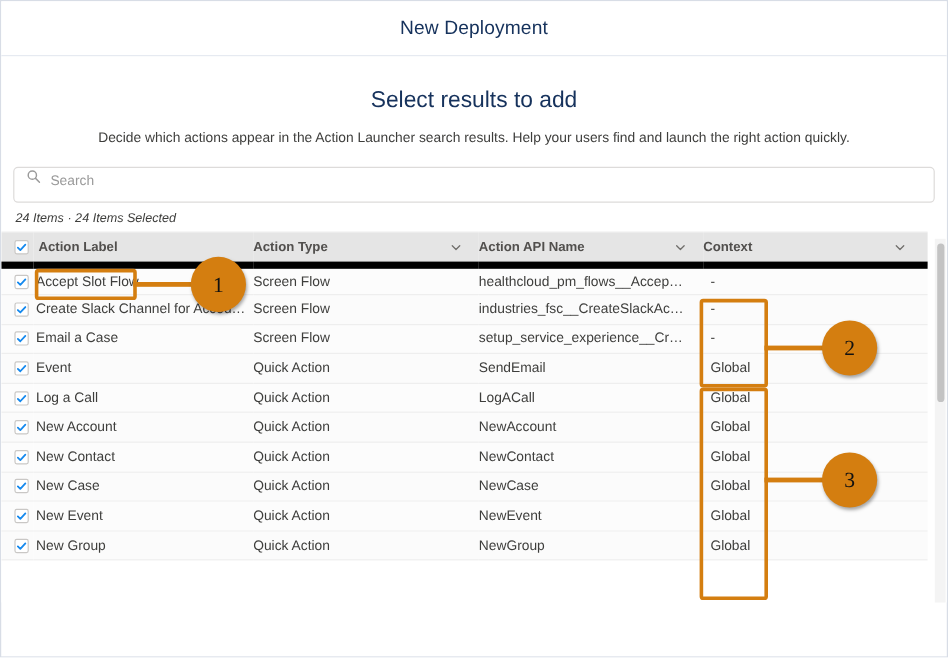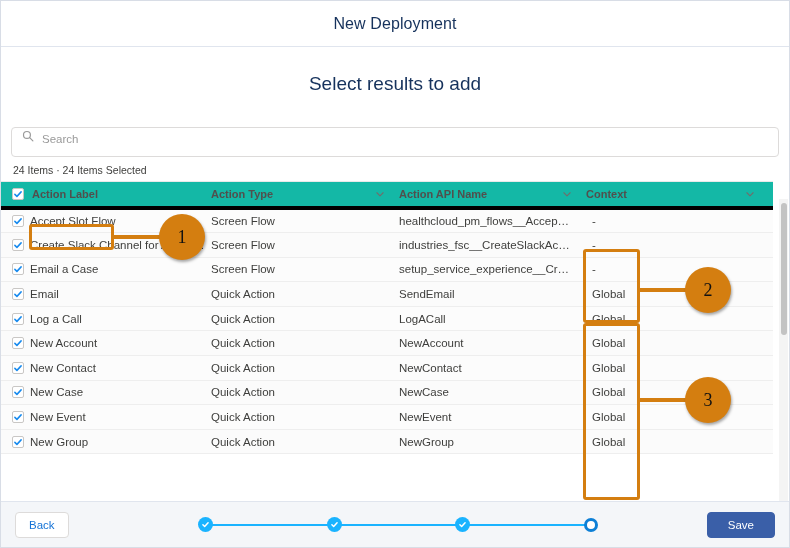--- a/index.html
+++ b/index.html
@@ -96,42 +96,43 @@
     padding: 0;
     height: 22px;
   }
   .search-input::placeholder { color: #9a9a9a; }
 
   
   .meta-line {
     font-size: 10.5px;
     color: #3e3e3c;
     padding: 7px 0 5px 12px;
+    font-style: italic;
   }
 
   
   .table-scroll {
     position: relative;
   }
   table.grid {
     border-collapse: collapse;
     width: 772px;
     table-layout: fixed;
     font-size: 11.5px;
   }
   table.grid th, table.grid td {
     text-align: left;
     padding: 0;
     vertical-align: middle;
   }
   thead th {
     height: 24px;
-    background: #14b8a6;
+    background: #e5e5e5;
     border-top: 1px solid #e9e9e9;
-    border-bottom: 4px solid #000000;
+    border-bottom: 6px solid #000000;
     font-size: 11px;
     font-weight: bold;
     color: #514f4d;
   }
   .col-check { width: 27px; }
   .col-label { width: 183px; }
   .col-type  { width: 188px; }
   .col-api   { width: 187px; }
   .col-ctx   { width: 187px; }
 
@@ -305,20 +306,21 @@
 <div id="app">
 
   <div class="modal-header">
     <div class="modal-title">New Deployment</div>
   </div>
 
   <div class="modal-body">
 
     <div class="intro">
       <h1 class="intro-title">Select results to add</h1>
+      <p class="intro-sub">Decide which actions appear in the Action Launcher search results. Help your users find and launch the right action quickly.</p>
     </div>
 
     <div class="search-wrap">
       <div class="search-box">
         <span class="search-icon">
           <svg viewBox="0 0 16 16" fill="none" stroke="currentColor" stroke-width="1.6">
             <circle cx="6.6" cy="6.6" r="4.6"></circle>
             <line x1="10.2" y1="10.2" x2="14.5" y2="14.5" stroke-linecap="round"></line>
           </svg>
         </span>
@@ -449,21 +451,21 @@
             </tr>
             <tr>
               <td>
                 <div class="cbx">
                   <svg viewBox="0 0 16 16" fill="none" stroke="currentColor" stroke-width="2.4" stroke-linecap="round" stroke-linejoin="round">
                     <polyline points="3,8.6 6.3,11.8 13,4.6"></polyline>
                   </svg>
                 </div>
               </td>
               <td>
-                <div class="cell-pad">Email</div>
+                <div class="cell-pad">Event</div>
               </td>
               <td>
                 <div>Quick Action</div>
               </td>
               <td>
                 <div>SendEmail</div>
               </td>
               <td>
                 <div style="padding-left:6px;">Global</div>
               </td>
@@ -595,47 +597,20 @@
               </td>
             </tr>
           </tbody>
       </table>
     </div>
 
     <div class="vscroll-track"></div>
     <div class="vscroll-thumb"></div>
   </div>
 
-  <div class="modal-footer">
-    <button class="btn btn-back">Back</button>
-
-    <div class="progress">
-      <div class="prog-line"></div>
-      <div class="prog-steps" id="prog-steps">
-          <div class="step">
-            <svg viewBox="0 0 16 16" fill="none" stroke="currentColor" stroke-width="2.6" stroke-linecap="round" stroke-linejoin="round">
-              <polyline points="3.4,8.6 6.5,11.6 12.6,4.9"></polyline>
-            </svg>
-          </div>
-          <div class="step">
-            <svg viewBox="0 0 16 16" fill="none" stroke="currentColor" stroke-width="2.6" stroke-linecap="round" stroke-linejoin="round">
-              <polyline points="3.4,8.6 6.5,11.6 12.6,4.9"></polyline>
-            </svg>
-          </div>
-          <div class="step">
-            <svg viewBox="0 0 16 16" fill="none" stroke="currentColor" stroke-width="2.6" stroke-linecap="round" stroke-linejoin="round">
-              <polyline points="3.4,8.6 6.5,11.6 12.6,4.9"></polyline>
-            </svg>
-          </div>
-          <div class="step current"></div>
-        </div>
-    </div>
-
-    <button class="btn btn-save">Save</button>
-  </div>
 
   <div class="anno">
 
     <div class="hl-box" style="left:28px; top:223px; width:85px; height:26px;"></div>
     <div class="lead" style="left:110px; top:234px; width:62px;"></div>
     <div class="badge" style="left:158px; top:213px;">1</div>
 
     <div class="hl-box" style="left:582px; top:248px; width:57px; height:74px;"></div>
     <div class="lead" style="left:636px; top:287px; width:56px;"></div>
     <div class="badge" style="left:684px; top:266px;">2</div>

